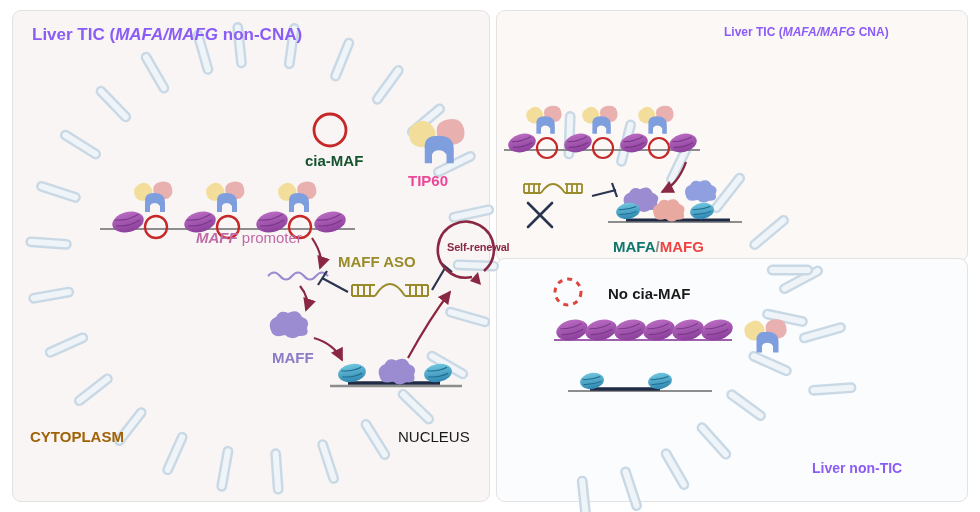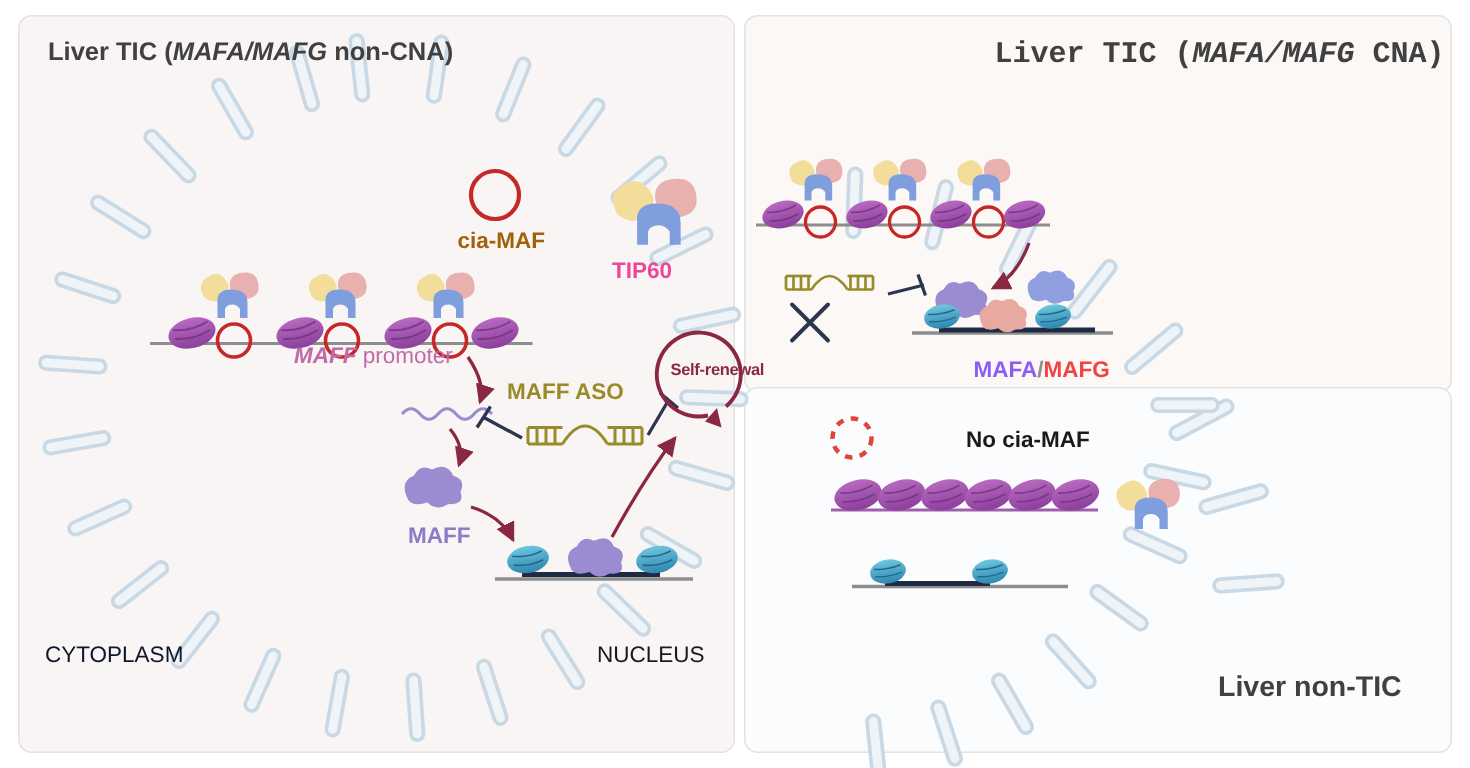--- a/index.html
+++ b/index.html
@@ -5,44 +5,44 @@
   html,body{margin:0;padding:0;background:#ffffff;}
   body{width:980px;height:512px;overflow:hidden;
        font-family:"Liberation Sans","DejaVu Sans",sans-serif;}
   #figure{position:relative;width:980px;height:512px;background:#ffffff;}
 
   .panel{position:absolute;border:1px solid #e2e2e2;border-radius:9px;box-sizing:border-box;}
   #panel-left   {left:12px;  top:10px;  width:478px; height:492px; background:#f8f5f4;}
   #panel-topright{left:496px;top:10px;  width:472px; height:252px; background:#fbf8f6;}
   #panel-bottomright{left:496px;top:258px;width:472px;height:244px; background:#fbfcfe;}
 
-  .plabel{position:absolute;font-weight:bold;color:#404040;white-space:nowrap;}
+  .plabel{position:absolute;font-weight:bold;color:#8b5cf6;white-space:nowrap;}
   #lbl-left-title    {left:32px; top:25px;  font-size:17px;}
-  #lbl-topright-title{left:663px;top:25px;  font-size:20px;font-family:Liberation Mono, monospace;}
-  #lbl-bottomright   {left:812px;top:448px; font-size:19px;}
+  #lbl-topright-title{left:724px;top:25px;  font-size:12px;}
+  #lbl-bottomright   {left:812px;top:460px; font-size:14px;}
   .plabel i{font-style:italic;}
 
-  #lbl-cytoplasm{position:absolute;left:30px;top:428px;font-size:15px;color:#0f172a;font-weight:normal;}
+  #lbl-cytoplasm{position:absolute;left:30px;top:428px;font-size:15px;color:#a16207;font-weight:bold;}
   #lbl-nucleus  {position:absolute;left:398px;top:428px;font-size:15px;color:#1a1a1a;font-weight:normal;text-align:right;}
 
   .svgfull{position:absolute;left:0;top:0;width:980px;height:512px;pointer-events:none;}
 
   .txt{position:absolute;white-space:nowrap;}
-  #t-ciamaf{left:305px;top:152px;font-size:15px;font-weight:bold;color:#a16207;}
+  #t-ciamaf{left:305px;top:152px;font-size:15px;font-weight:bold;color:#14532d;}
   #t-tip60 {left:408px;top:172px;font-size:15px;font-weight:bold;color:#ec4899;}
   #t-promoter{left:148px;top:229px;font-size:15px;color:#c06aa8;margin-left:48px;}
   #t-promoter i{font-style:italic;font-weight:bold;}
   #t-maffaso{left:338px;top:253px;font-size:15px;font-weight:bold;color:#9a8b2a;text-align:center;}
   #t-maff{left:272px;top:349px;font-size:15px;font-weight:bold;color:#8d7bc6;}
   #t-selfrenewal{left:447px;top:241px;font-size:11px;font-weight:bold;color:#8a2743;letter-spacing:-0.2px;}
   #t-mafamafg{left:613px;top:238px;font-size:15px;font-weight:bold;}
-  #t-mafamafg .a{color:#8b5cf6;margin-left:36px;}
+  #t-mafamafg .a{color:#0f766e;}
   #t-mafamafg .sl{color:#8d8d8d;}
   #t-mafamafg .g{color:#ef4444;}
-  #t-nociamaf{left:608px;top:285px;font-size:15px;font-weight:bold;color:#1a1a1a;margin-left:36px;}
+  #t-nociamaf{left:608px;top:285px;font-size:15px;font-weight:bold;color:#1a1a1a;}
 </style>
 </head>
 <body>
 
 <div id="figure">
 
   <div class="panel" id="panel-left"></div>
   <div class="panel" id="panel-topright"></div>
   <div class="panel" id="panel-bottomright"></div>
 

